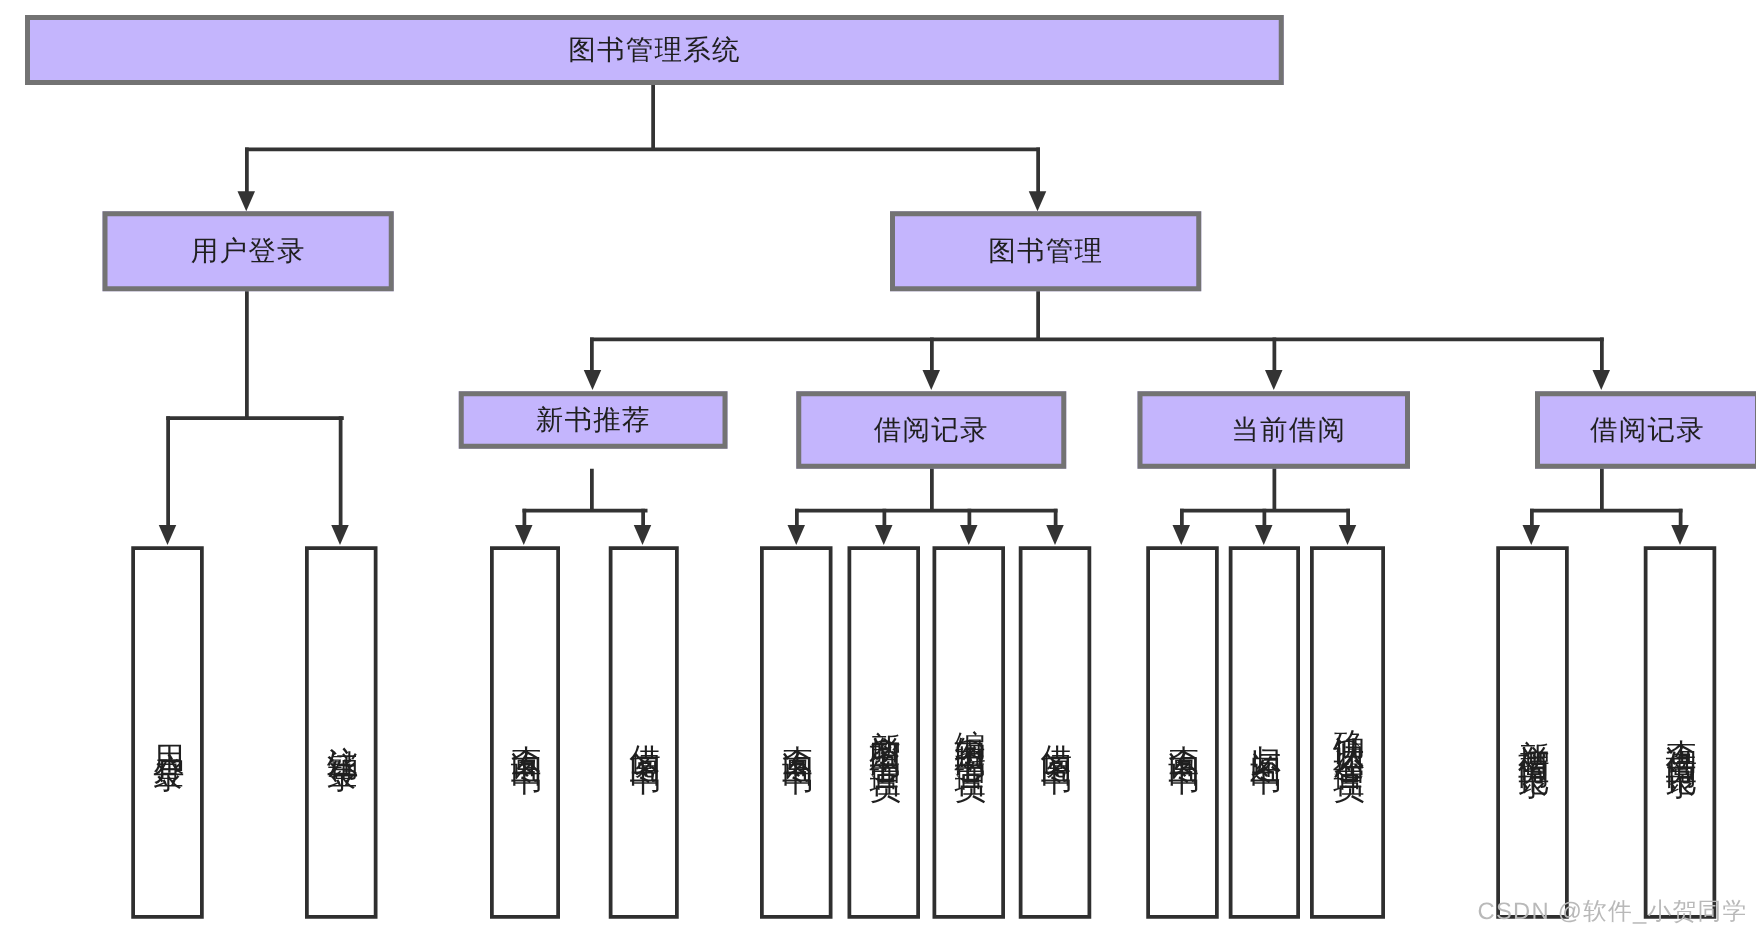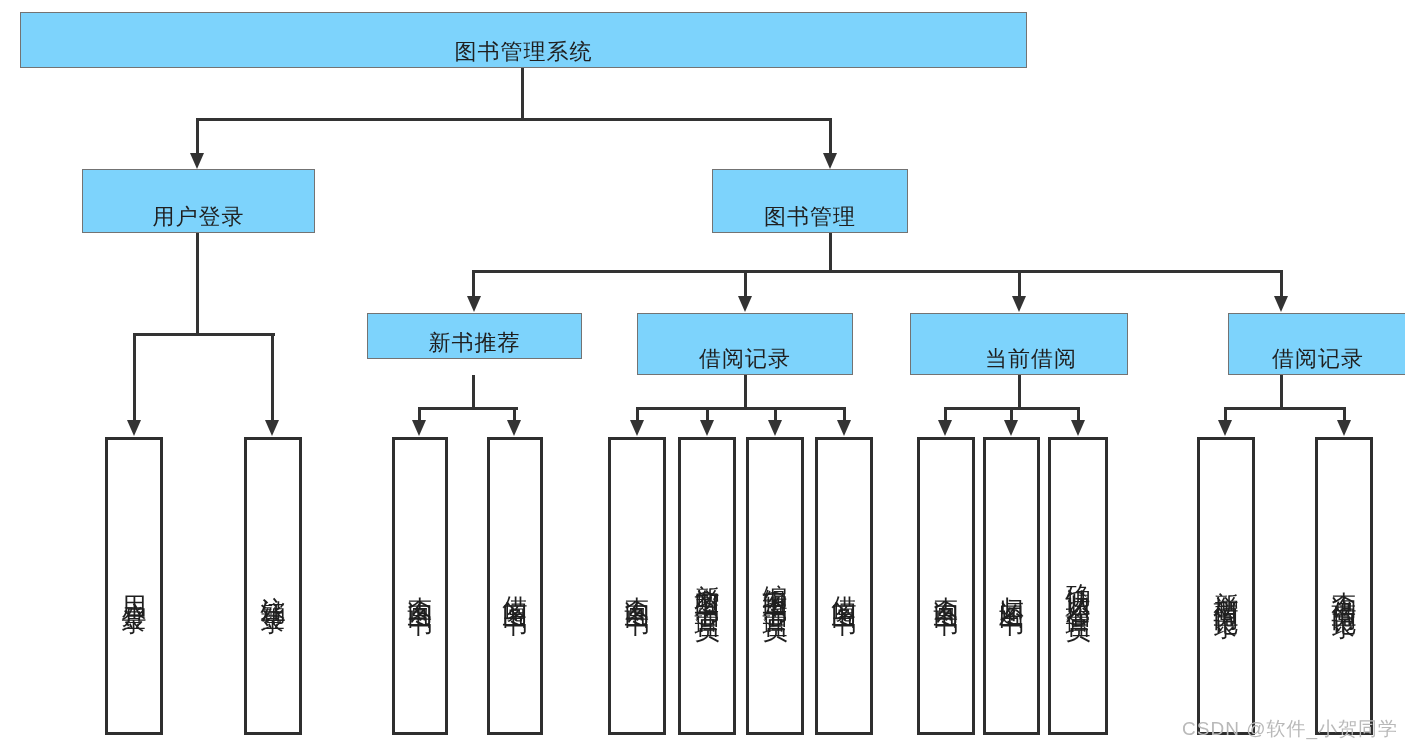--- a/index.html
+++ b/index.html
@@ -7,23 +7,23 @@
     position:relative;
     width:1405px;height:747px;
     background:#ffffff;
     font-family:"Liberation Sans","DejaVu Sans",sans-serif;
     overflow:hidden;
   }
   
   .node{
     position:absolute;
     box-sizing:border-box;
-    border:1px solid #737373;
-    background:#7dd3fc;
-    display:flex;align-items:flex-end;justify-content:center;
+    border:4px solid #737373;
+    background:#c4b5fd;
+    display:flex;align-items:center;justify-content:center;
   }
   .h-label{
     color:#1f1f1f;
     font-size:22px;
     letter-spacing:1px;
     white-space:nowrap;
   }
   .leaf{
     position:absolute;
     top:437px;height:298px;
@@ -70,21 +70,21 @@
   <div class="vl" style="left:521px;top:68px;height:52px;"></div>
   <div class="hl" style="left:196px;top:118px;width:636px;"></div>
   <div class="vl" style="left:196px;top:118px;height:36px;"></div>
   <div class="ah" style="left:190px;top:153px;"></div>
   <div class="vl" style="left:829px;top:118px;height:36px;"></div>
   <div class="ah" style="left:823px;top:153px;"></div>
 
   <div class="node" style="left:82px;top:169px;width:233px;height:64px;">
     <span class="h-label">用户登录</span>
   </div>
-  <div class="node" style="left:712px;top:169px;width:196px;height:64px;">
+  <div class="node" style="left:712px;top:169px;width:249px;height:64px;">
     <span class="h-label">图书管理</span>
   </div>
 
   <div class="vl" style="left:196px;top:233px;height:103px;"></div>
   <div class="hl" style="left:133px;top:333px;width:142px;"></div>
   <div class="vl" style="left:133px;top:333px;height:87px;"></div>
   <div class="ah" style="left:127px;top:420px;"></div>
   <div class="vl" style="left:271px;top:333px;height:87px;"></div>
   <div class="ah" style="left:265px;top:420px;"></div>
 

